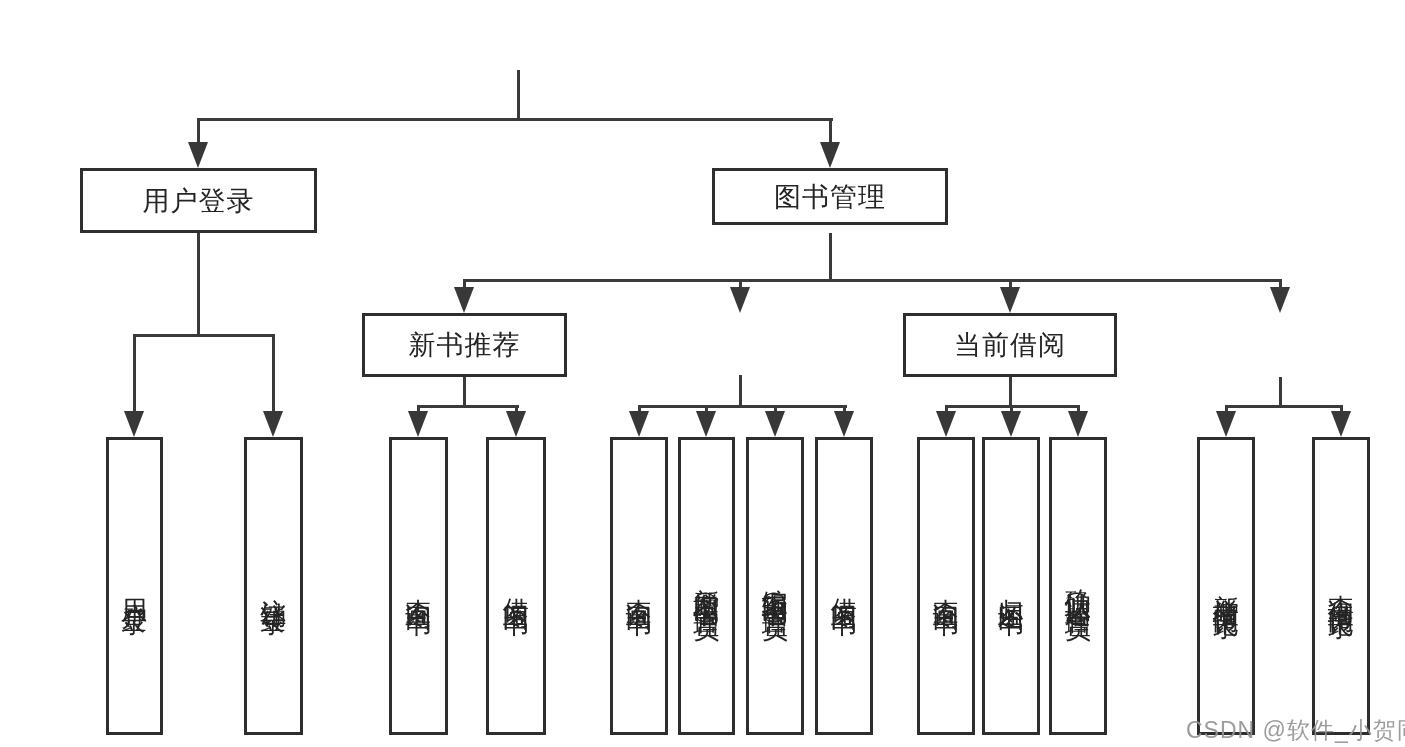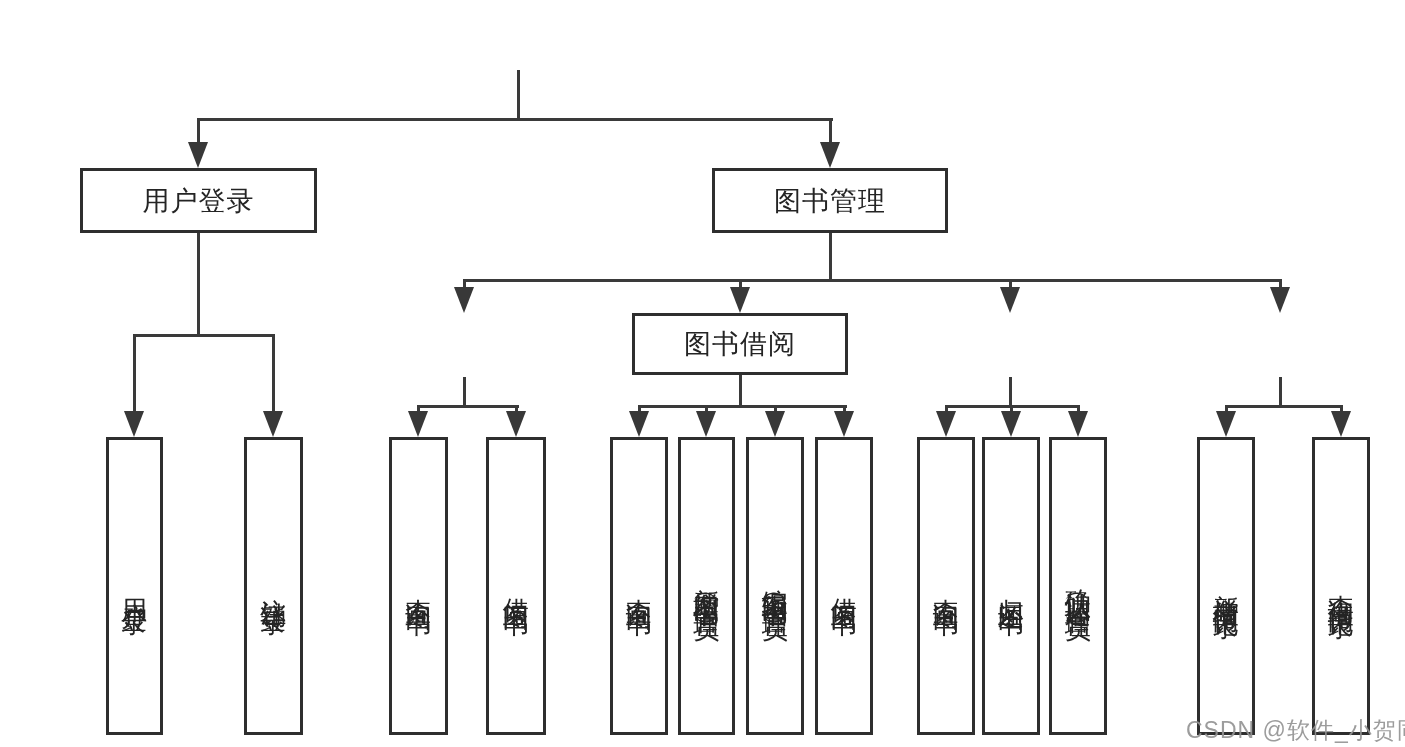--- a/index.html
+++ b/index.html
@@ -30,25 +30,26 @@
   }
 </style>
 </head>
 <body>
 
 <div id="stage">
 
 
   <div class="box" style="left:80px;top:168px;width:237px;height:65px;">用户登录</div>
 
-  <div class="box" style="left:712px;top:168px;width:236px;height:65px;">图书管理</div>
+  <div class="box" style="left:712px;top:168px;width:236px;height:57px;">图书管理</div>
+
+  <div class="box" style="left:362px;top:313px;width:205px;height:64px;">新书推荐</div>
 
 
-  <div class="box" style="left:632px;top:313px;width:216px;height:62px;">图书借阅</div>
-
+  <div class="box" style="left:903px;top:313px;width:214px;height:64px;">当前借阅</div>
 
 
   <div class="box vbox" style="left:106px;top:437px;width:57px;height:298px;">用户登录</div>
 
   <div class="box vbox" style="left:244px;top:437px;width:59px;height:298px;">注销登录</div>
 
   <div class="box vbox" style="left:389px;top:437px;width:59px;height:298px;">查询图书</div>
 
   <div class="box vbox" style="left:486px;top:437px;width:60px;height:298px;">借阅图书</div>
 

